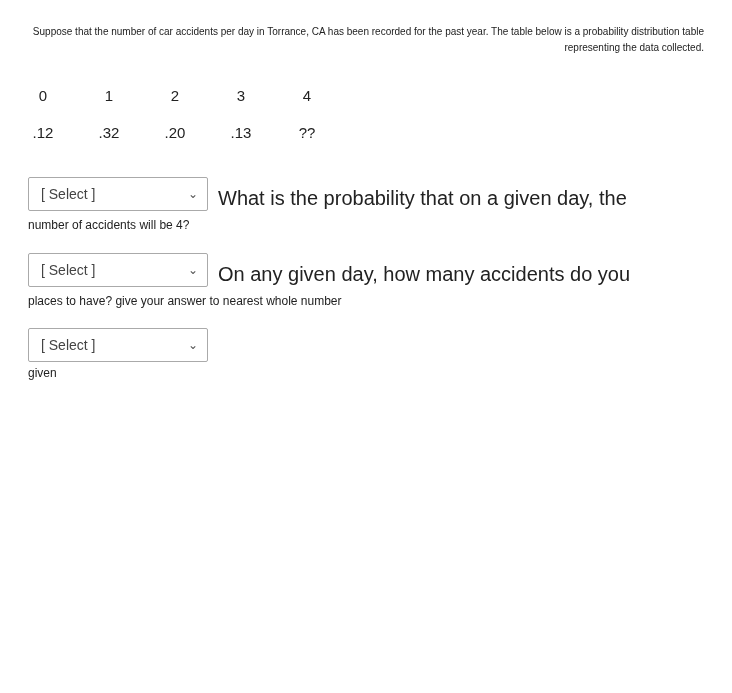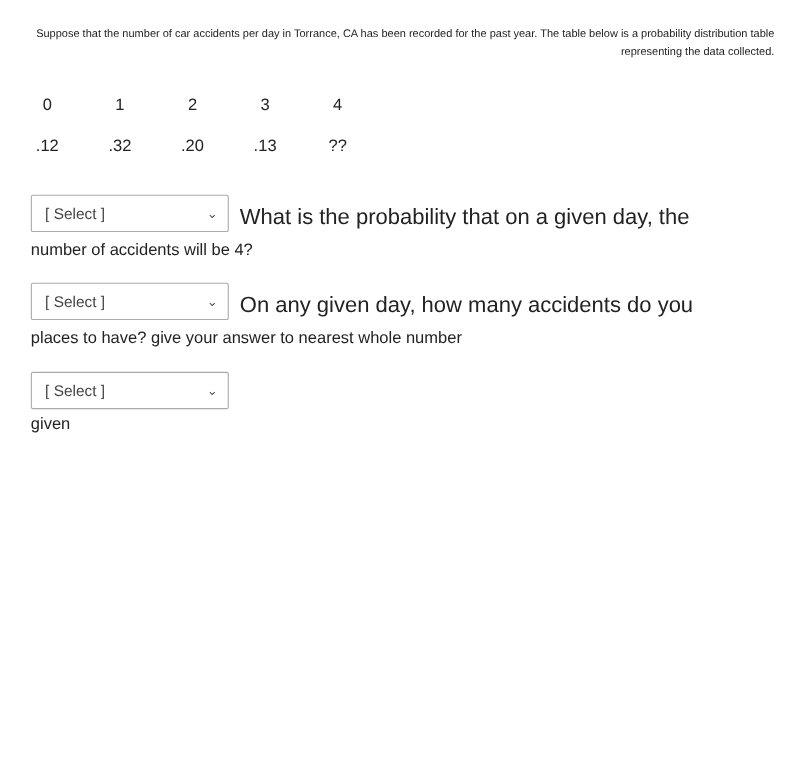--- a/index.html
+++ b/index.html
@@ -92,21 +92,21 @@
 
     .question-text {
       font-size: 20px;
       line-height: 1.55;
       margin-left: 10px;
       flex: 1;
       padding-top: 6px;
     }
 
     .question-continuation {
-      font-size: 15px;
+      font-size: 12px;
       line-height: 1.55;
       width: 100%;
       margin-top: 2px;
     }
   </style>
 </head>
 <body>
 
 <p class="intro-text">Suppose that the number of car accidents per day in Torrance, CA has been recorded for the past year. The table below is a probability distribution table representing the data collected.</p>
 

